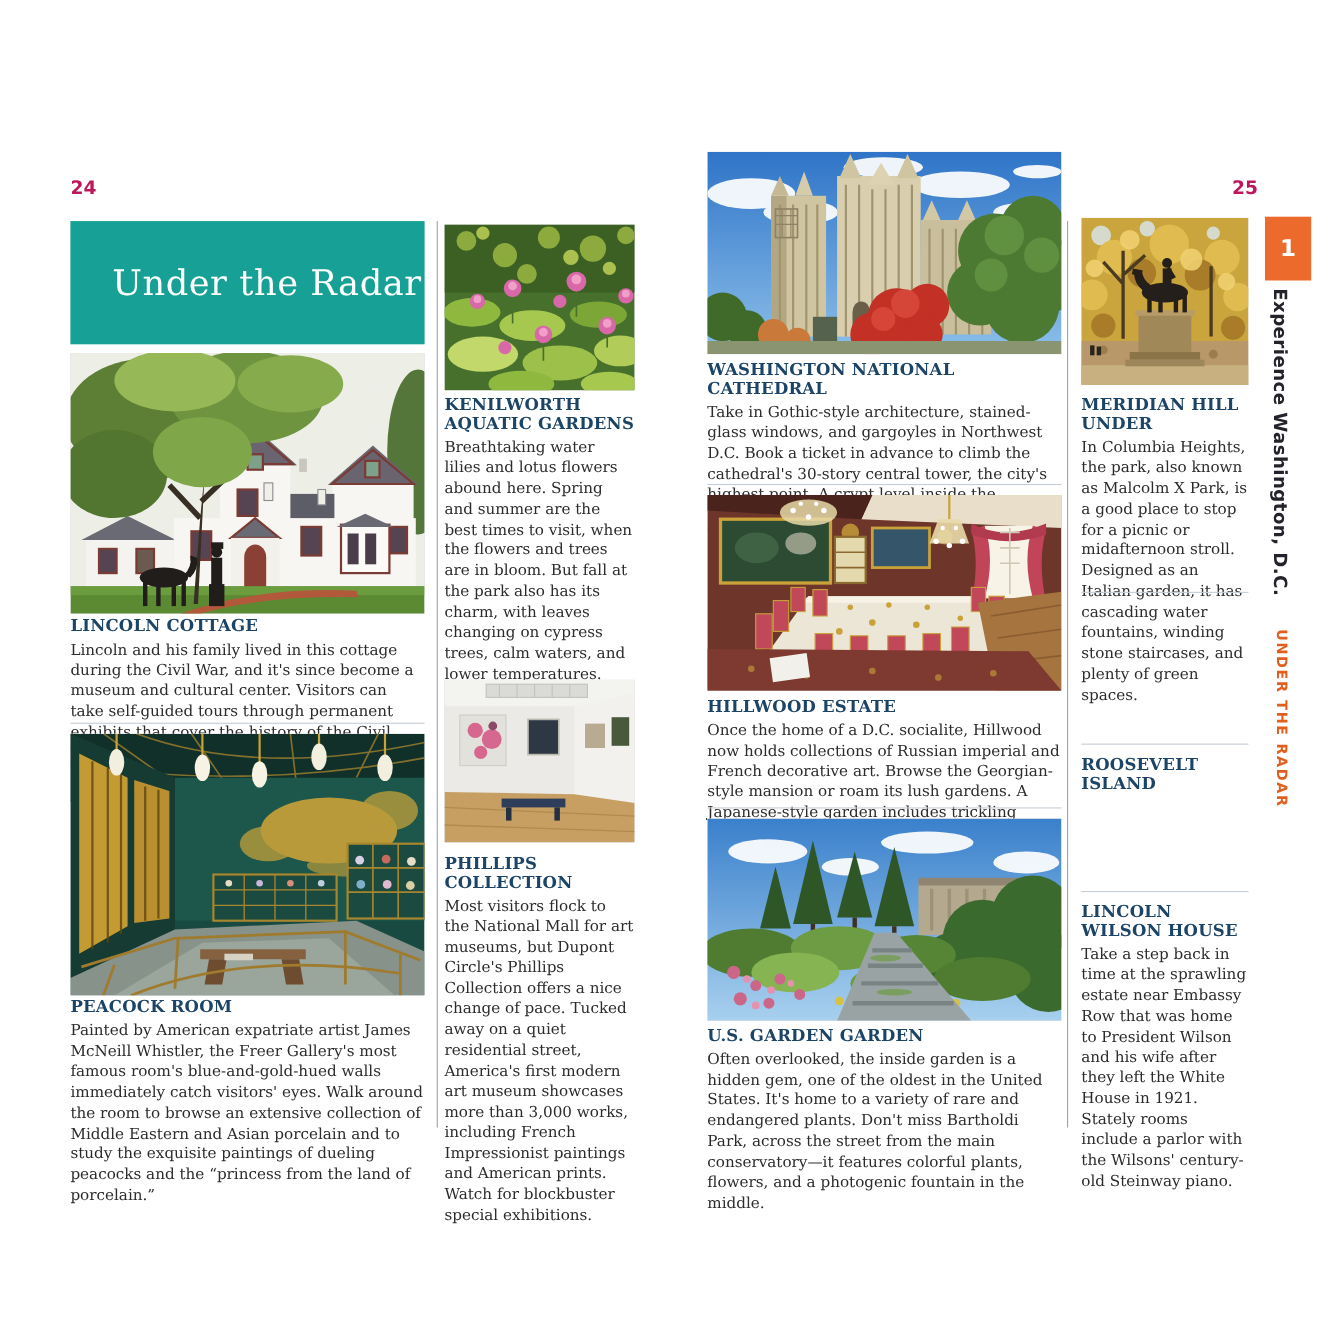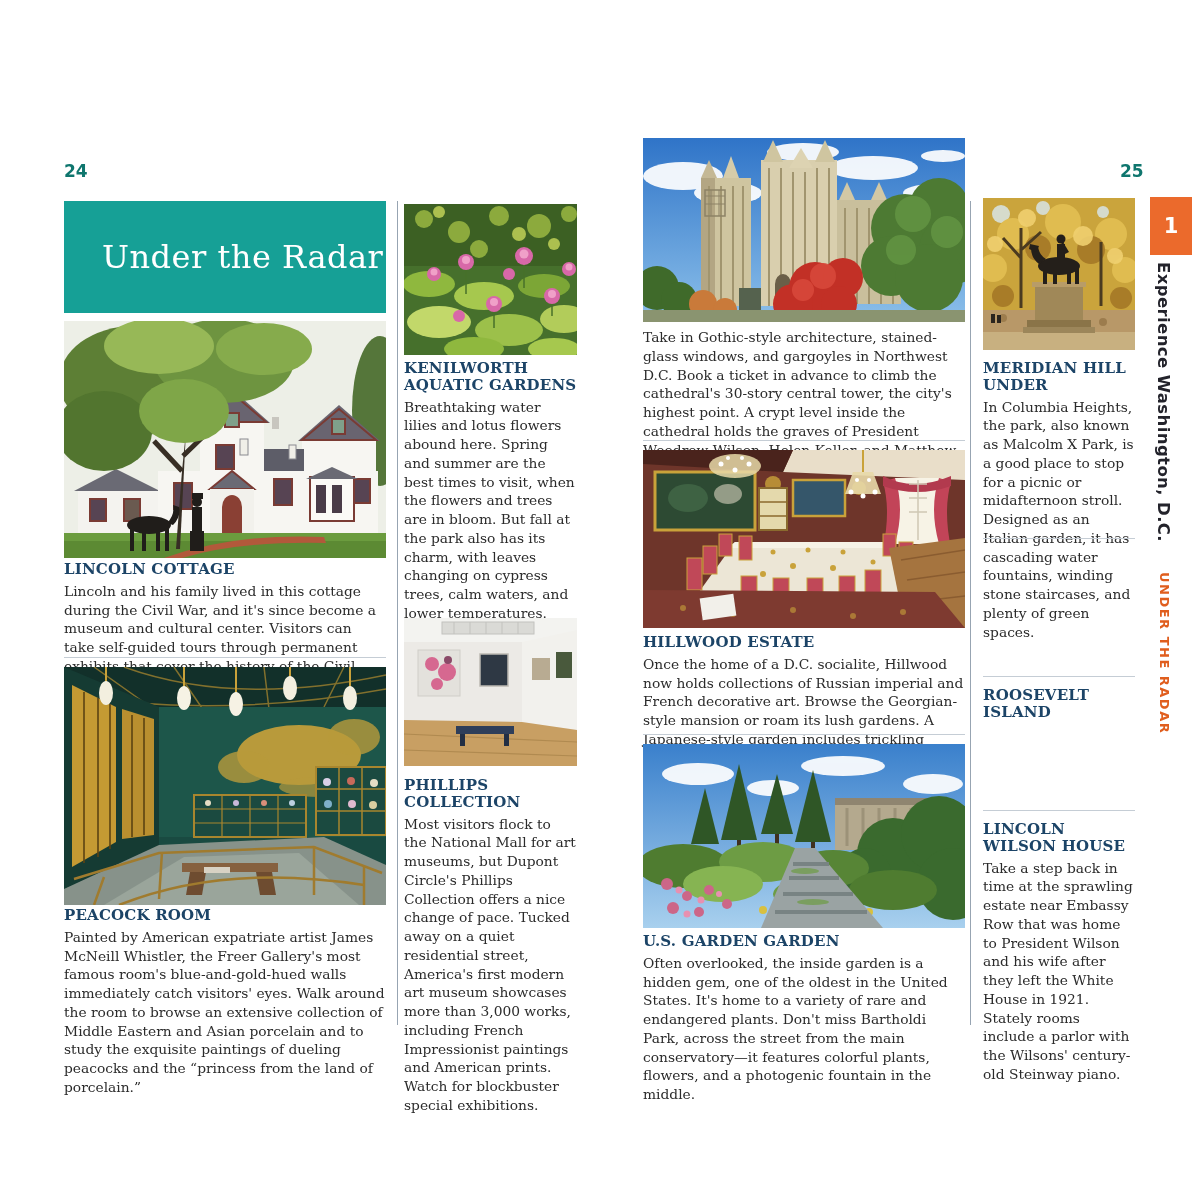--- a/index.html
+++ b/index.html
@@ -1,19 +1,19 @@
 <!DOCTYPE html>
 <html><head>
 <meta charset="utf-8">
 <style>
   html,body{margin:0;padding:0;background:#ffffff;}
   .spread{position:relative;width:1200px;height:1200px;background:#ffffff;overflow:hidden;
           font-family:"DejaVu Serif", serif;}
   .abs{position:absolute;}
-  .pagenum{font-family:"DejaVu Sans", sans-serif;font-weight:bold;font-size:17px;color:#0f766e;}
+  .pagenum{font-family:"DejaVu Sans", sans-serif;font-weight:bold;font-size:17px;color:#be185d;}
   .banner{display:flex;align-items:center;padding-left:38px;box-sizing:border-box;}
   .banner h1{margin:0;font-size:32px;font-weight:normal;color:#ffffff;letter-spacing:0.5px;}
   .sec h3{margin:0 0 4px 0;font-size:15px;line-height:1.12;font-weight:bold;color:#1c4467;letter-spacing:0.2px;}
   .sec p{margin:0;font-size:13.8px;line-height:1.36;color:#2b2b2b;}
   .rule-h{border-top:1px solid #c5cdd5;height:0;}
   .rule-v{width:1px;background:#97a4b2;}
   .photo{overflow:hidden;background:#dddddd;}
   .photo svg{display:block;width:100%;height:100%;}
   figure{margin:0;}
   .tab{display:flex;align-items:center;justify-content:center;
@@ -375,20 +375,21 @@
       <g fill="#c97a3a">
           <circle cx="60" cy="166" r="14"></circle>
           <circle cx="82" cy="172" r="12"></circle>
         </g>
       <rect x="0" y="172" width="322" height="12" fill="#8a9470"></rect>
       <rect x="96" y="150" width="22" height="22" fill="#55624e"></rect>
     </svg>
   </figure>
 
   <section class="sec abs" style="left:643px;top:328px;width:322px;">
+    <h3>WASHINGTON NATIONAL CATHEDRAL</h3>
     <p>Take in Gothic-style architecture, stained-glass windows, and gargoyles in Northwest D.C. Book a ticket in advance to climb the cathedral's 30-story central tower, the city's highest point. A crypt level inside the cathedral holds the graves of President Woodrow Wilson, Helen Keller, and Matthew Shepard.</p>
   </section>
 
   <div class="abs rule-h" style="left:643px;top:440px;width:322px;"></div>
 
   <figure class="abs photo" style="left:643px;top:450px;width:322px;height:178px;">
     <svg viewBox="0 0 322 178" preserveAspectRatio="none" aria-hidden="true">
       <rect width="322" height="178" fill="#6e352a"></rect>
       <polygon points="150,0 322,0 322,30 140,22" fill="#e9dec9"></polygon>
       <polygon points="0,0 150,0 140,22 0,14" fill="#4a231c"></polygon>

